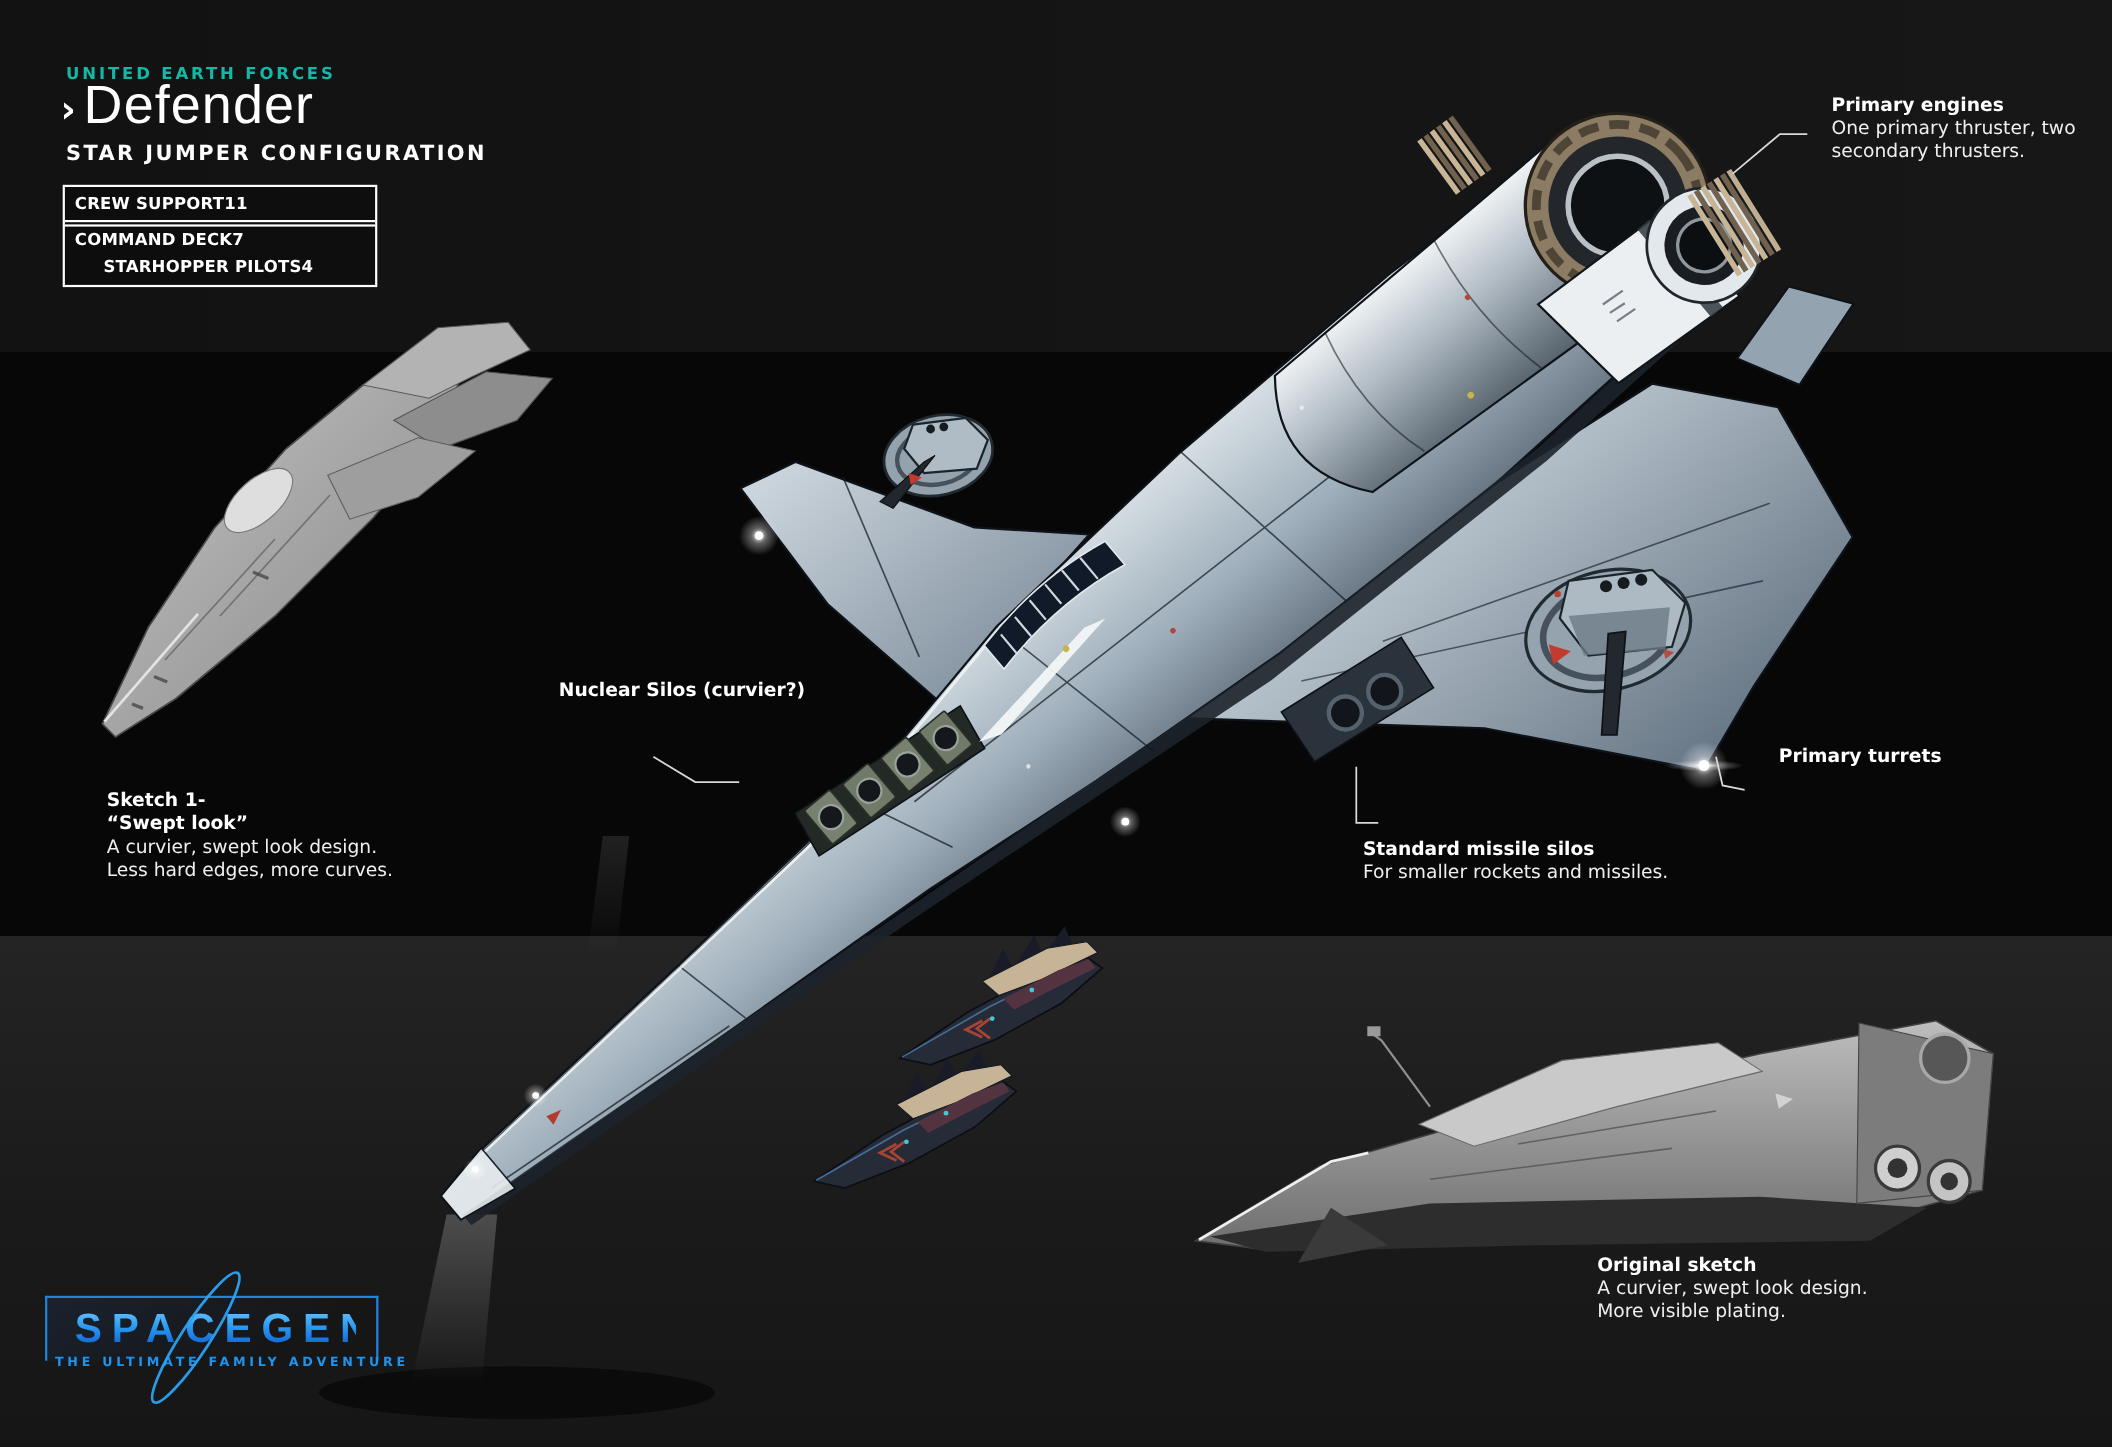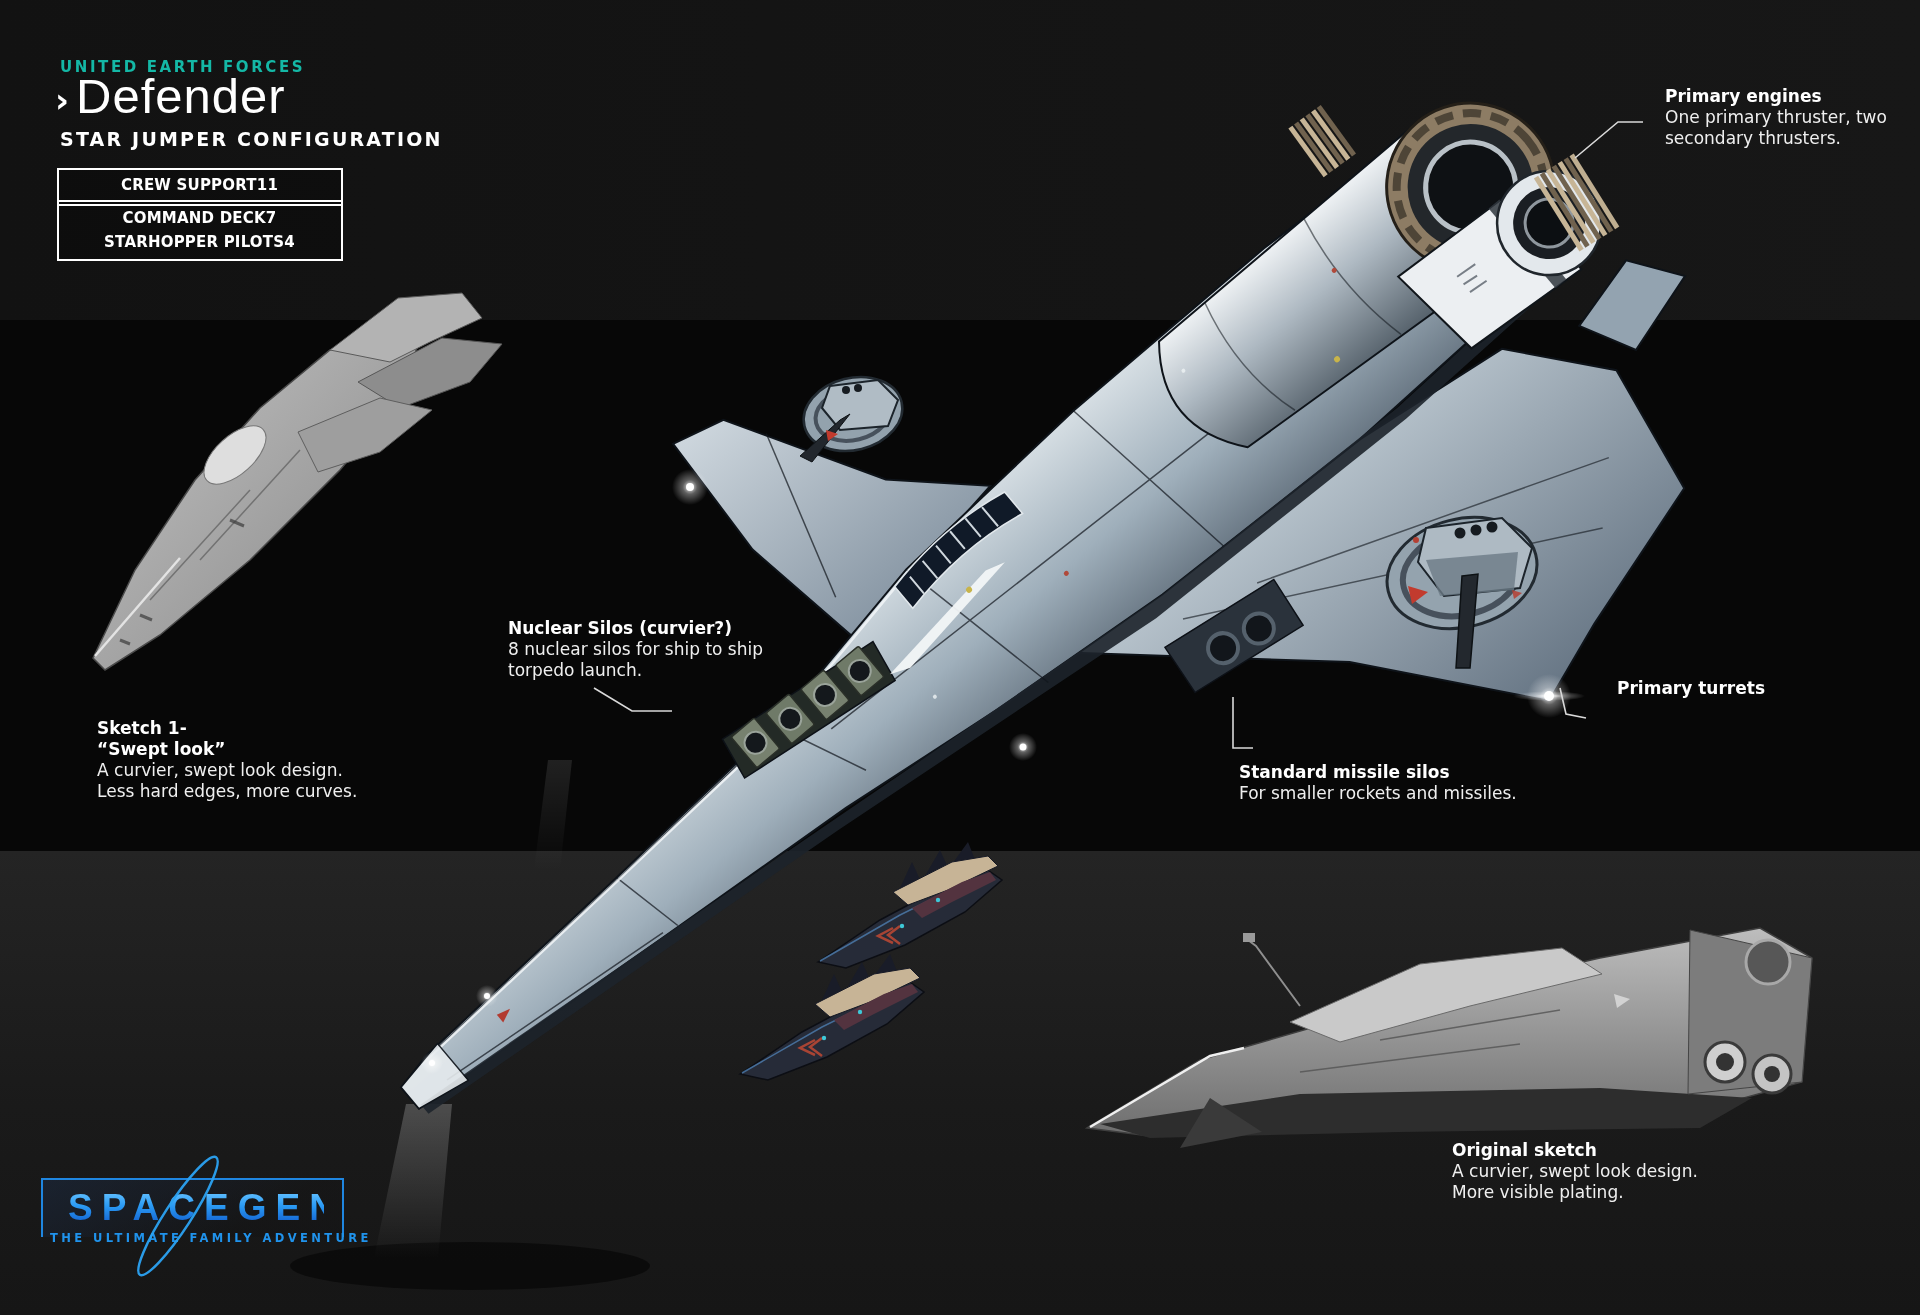--- a/index.html
+++ b/index.html
@@ -21,24 +21,24 @@
   .hdr-chevron{font-size:34px;font-weight:700;margin:13px 7px 0 0;line-height:1;}
   .hdr-title{font-size:49px;font-weight:300;letter-spacing:1px;line-height:1.1;font-family:"Liberation Sans","DejaVu Sans",sans-serif;}
   .hdr-sub{left:60px;top:128px;font-size:19px;font-weight:700;letter-spacing:2.2px;}
 
   
   .spec-table{
     position:absolute;left:57px;top:168px;width:282px;z-index:6;
     border:2px solid #fff;color:#fff;font-size:15px;font-weight:700;letter-spacing:.2px;
     background:rgba(0,0,0,.25);
   }
-  .spec-table .row{display:flex;justify-content:center;padding:3px 10px 3px 9px;}
+  .spec-table .row{display:flex;justify-content:flex-start;padding:3px 10px 3px 9px;}
   .spec-table .row.r1{padding:6px 10px 6px 9px;border-bottom:2px solid #fff;}
   .spec-table .divider{height:2px;background:#fff;margin-top:2px;}
-  .spec-table .row.last{padding-bottom:8px;}
+  .spec-table .row.last{padding-bottom:8px;margin-left:26px;}
 
   
   .ann{position:absolute;z-index:6;color:#fff;font-size:17px;line-height:21px;}
   .ann .t{font-weight:700;white-space:pre-line;}
   .ann .b{white-space:pre-line;color:#efefef;}
 
   
   .logo-box{
     position:absolute;left:41px;top:1178px;width:299px;height:57px;z-index:6;
     border:2px solid #1f86e0;border-bottom:none;
@@ -302,22 +302,20 @@
 </div>
 
 <div class="ann" style="left:1665px;top:86px;width:300px">
   <div class="t">Primary engines</div>
   <div class="b">One primary thruster, two
 secondary thrusters.</div>
 </div>
 
 <div class="ann" style="left:508px;top:618px;width:300px">
   <div class="t">Nuclear Silos (curvier?)</div>
-  <div class="b">8 nuclear silos for ship to ship
-torpedo launch.</div>
 </div>
 
 <div class="ann" style="left:1617px;top:678px;width:280px">
   <div class="t">Primary turrets</div>
 </div>
 
 <div class="ann" style="left:1239px;top:762px;width:340px">
   <div class="t">Standard missile silos</div>
   <div class="b">For smaller rockets and missiles.</div>
 </div>

